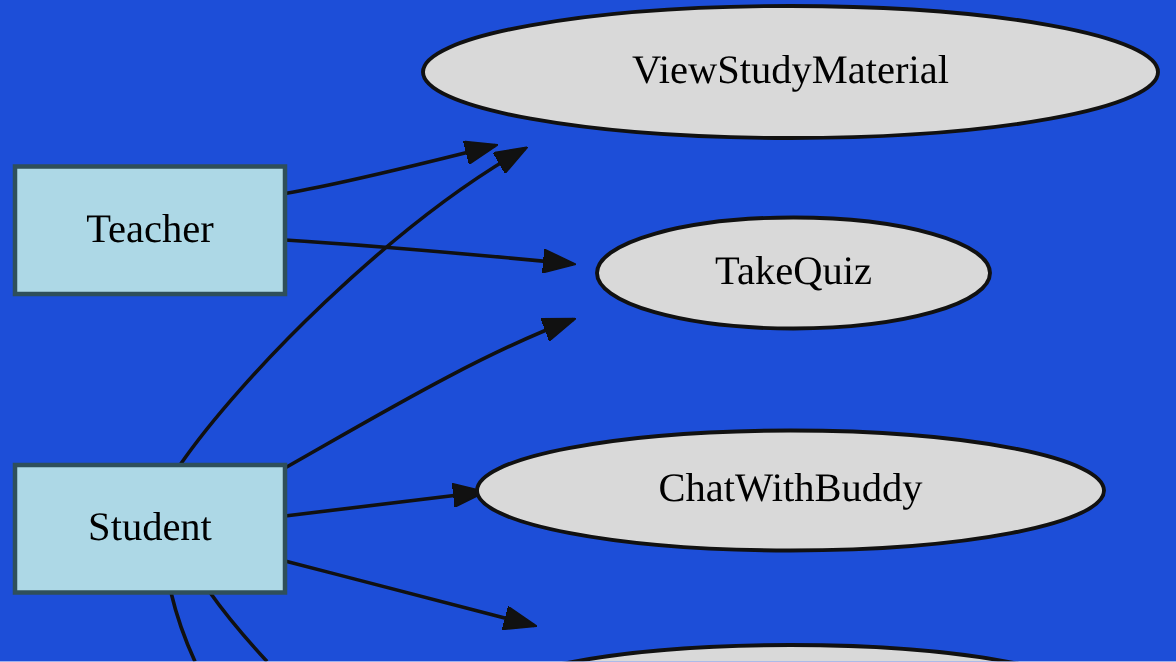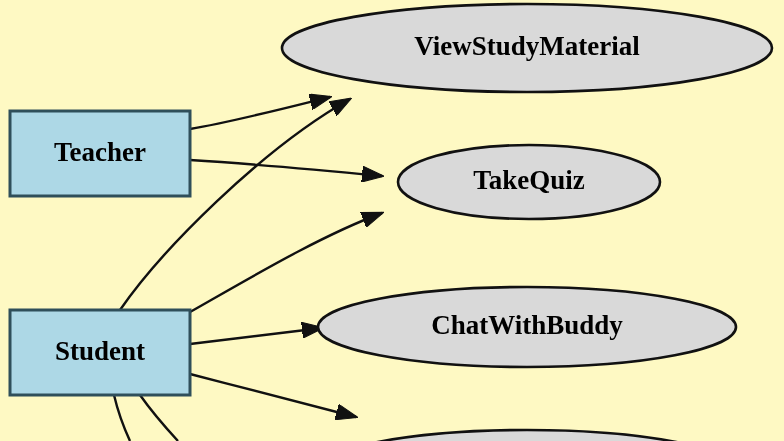--- a/index.html
+++ b/index.html
@@ -4,24 +4,23 @@
 <style>
   html, body {
     margin: 0;
     padding: 0;
     background: #ffffff;
   }
   #diagram-root {
     position: relative;
     width: 784px;
     height: 441px;
-    background: #fef9c3;
+    background: #1d4ed8;
     overflow: hidden;
     font-family: "Liberation Serif", "DejaVu Serif", serif;
-    font-weight: bold;
   }
   #diagram-svg {
     display: block;
     width: 784px;
     height: 441px;
   }
   .node-label {
     font-family: "Liberation Serif", "DejaVu Serif", serif;
     font-size: 27px;
     fill: #000000;

